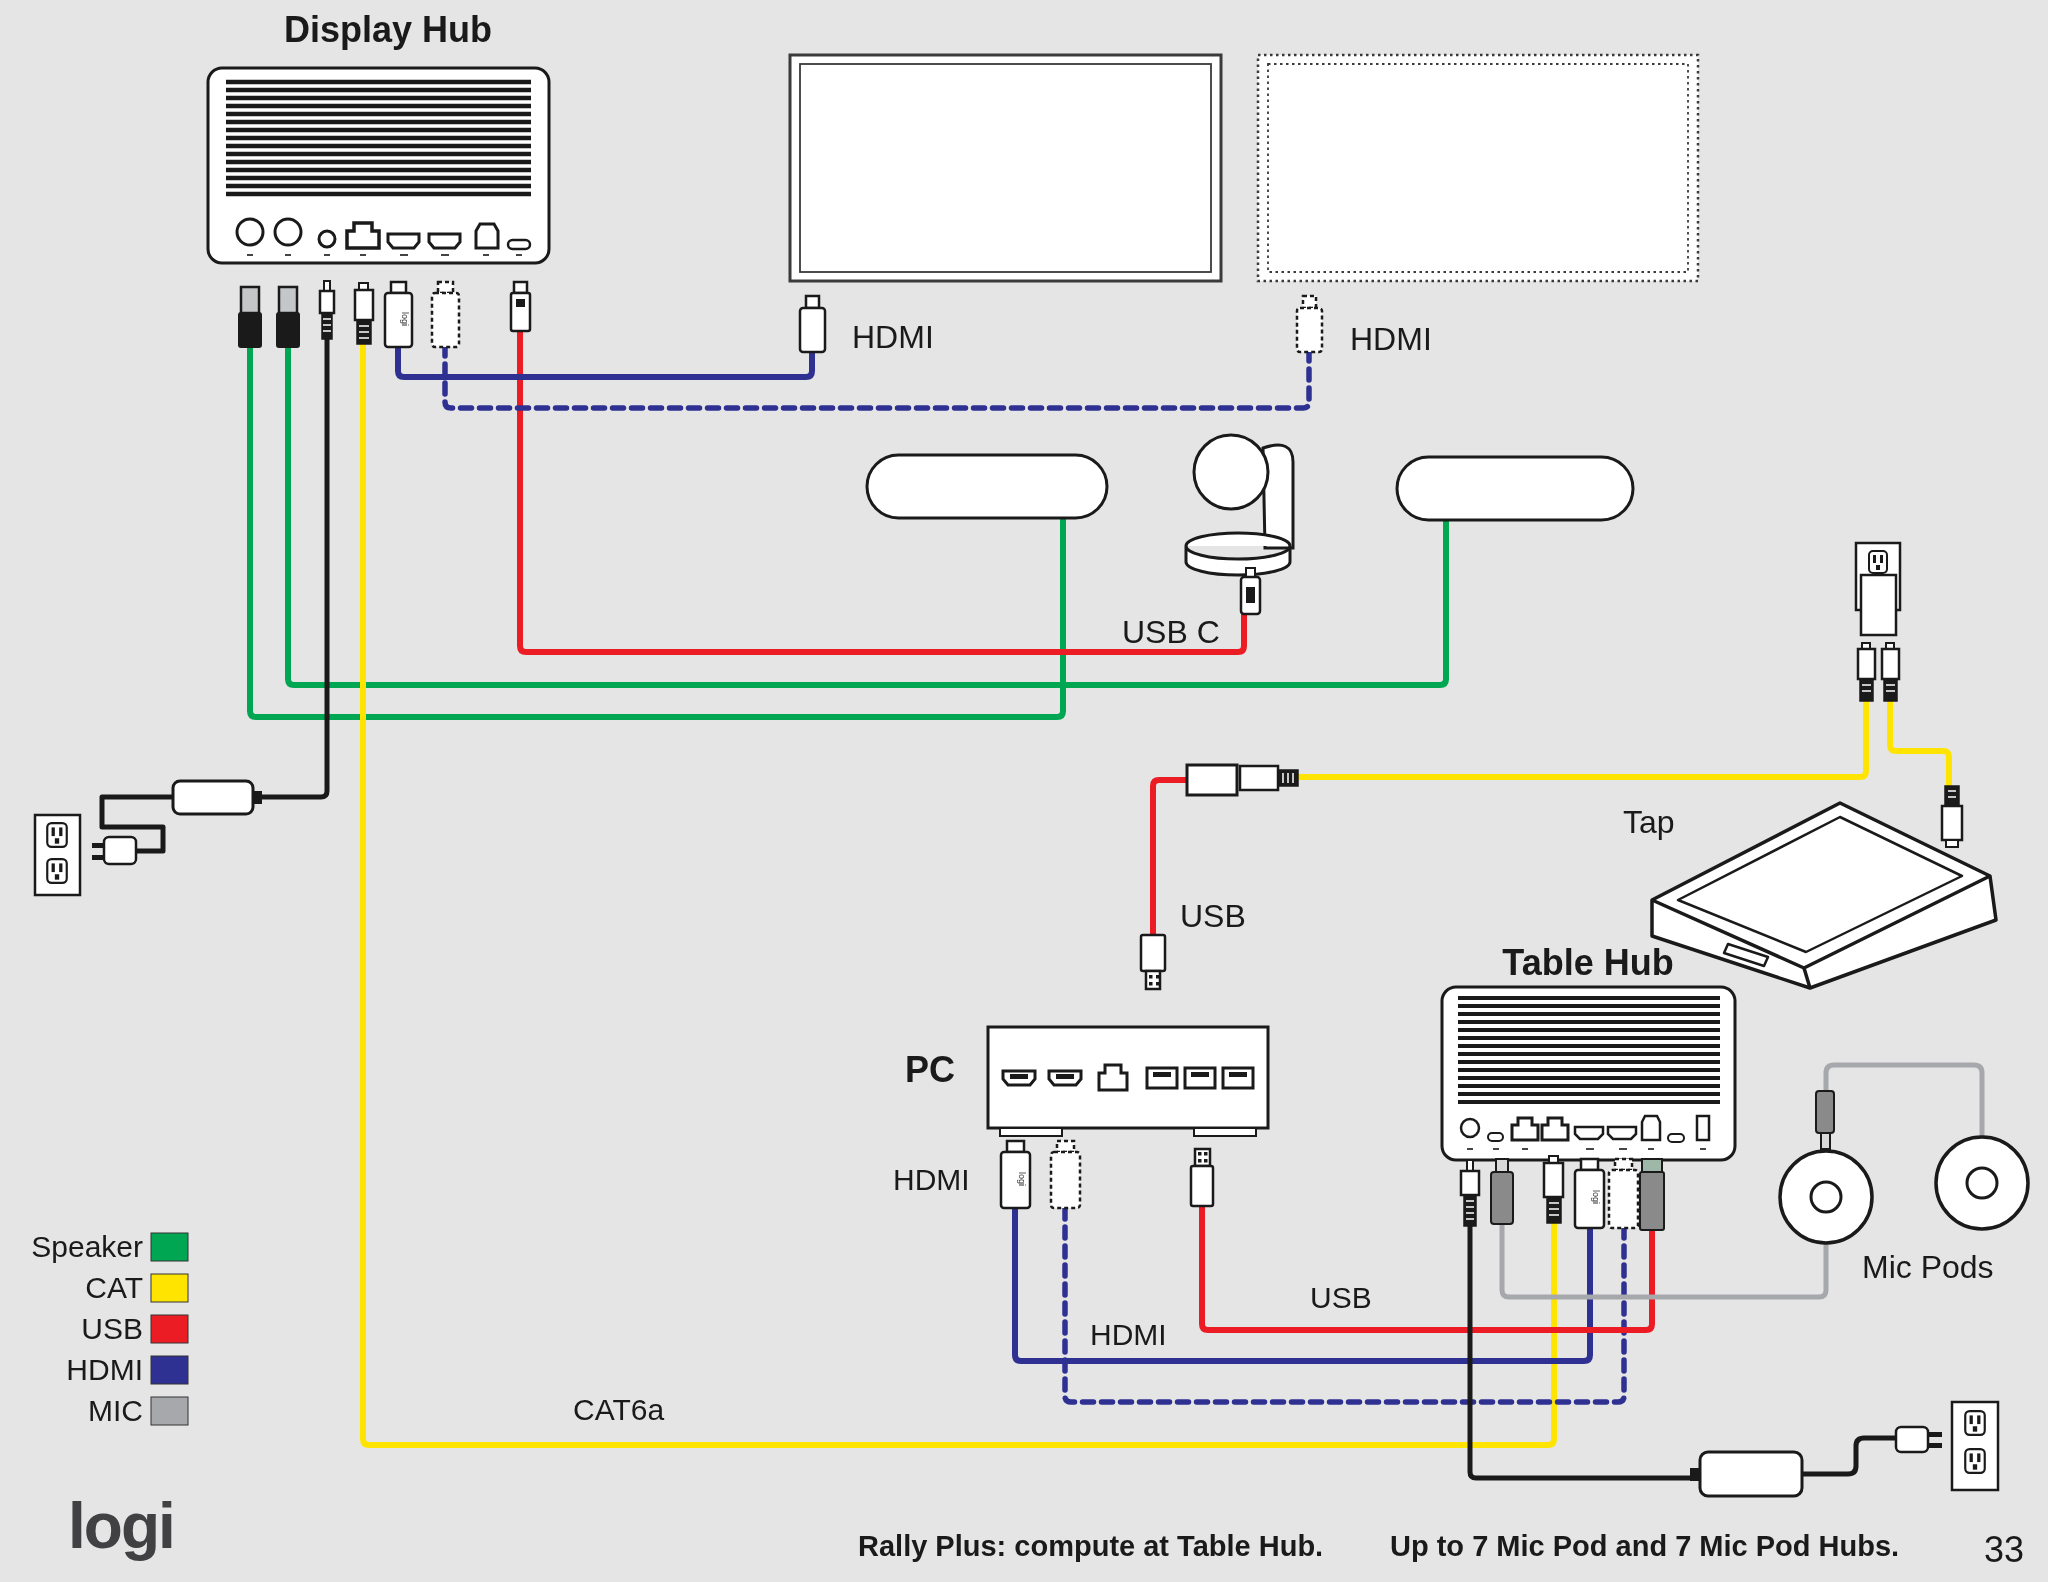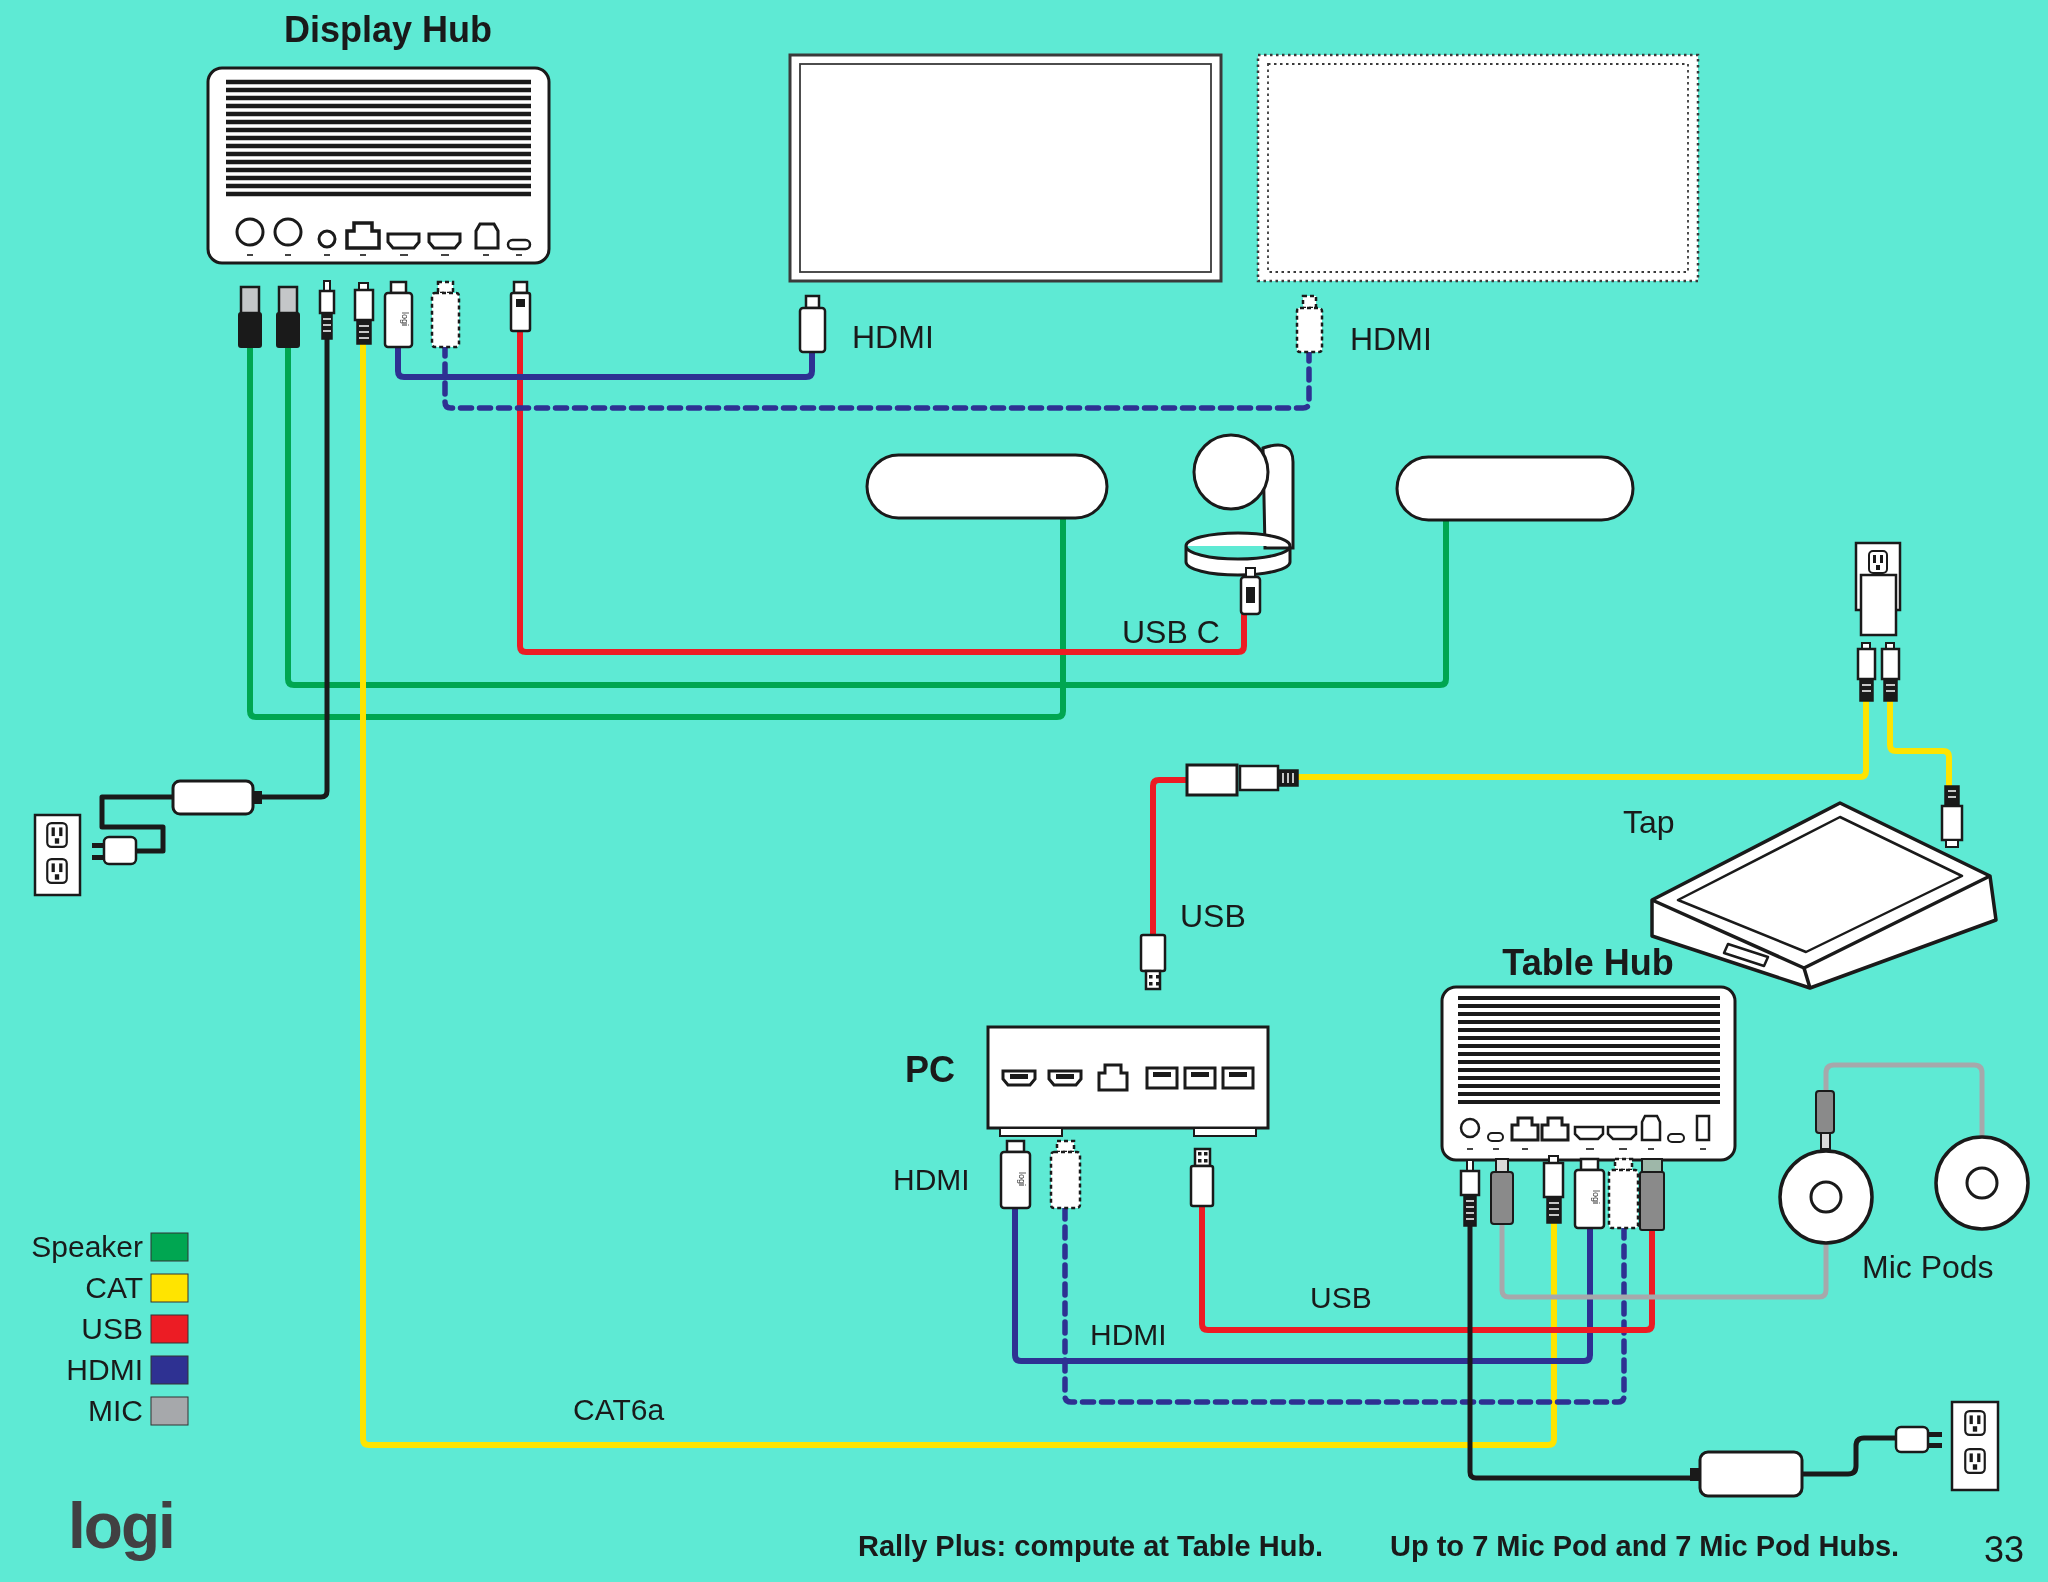--- a/index.html
+++ b/index.html
@@ -1,16 +1,16 @@
 <!DOCTYPE html>
 <html><head>
 <meta charset="utf-8">
 <style>
   html,body{margin:0;padding:0;background:#fff;}
-  .stage{width:2048px;height:1582px;position:relative;background:#5eead4;}
+  .stage{width:2048px;height:1582px;position:relative;background:#e5e5e5;}
   svg{display:block;}
   text{font-family:"Liberation Sans","DejaVu Sans",sans-serif;fill:#1a1a1a;}
   .t30{font-size:30px;}
   .t32{font-size:32px;}
   .t36{font-size:36px;font-weight:bold;}
   .cap{font-size:29px;font-weight:bold;}
   .pg{font-size:36px;}
   .logo{font-size:64px;font-weight:bold;fill:#414042;letter-spacing:-2px;}
   .tiny{font-size:9px;fill:#333;}
   .dev{fill:#fff;stroke:#1a1a1a;}

